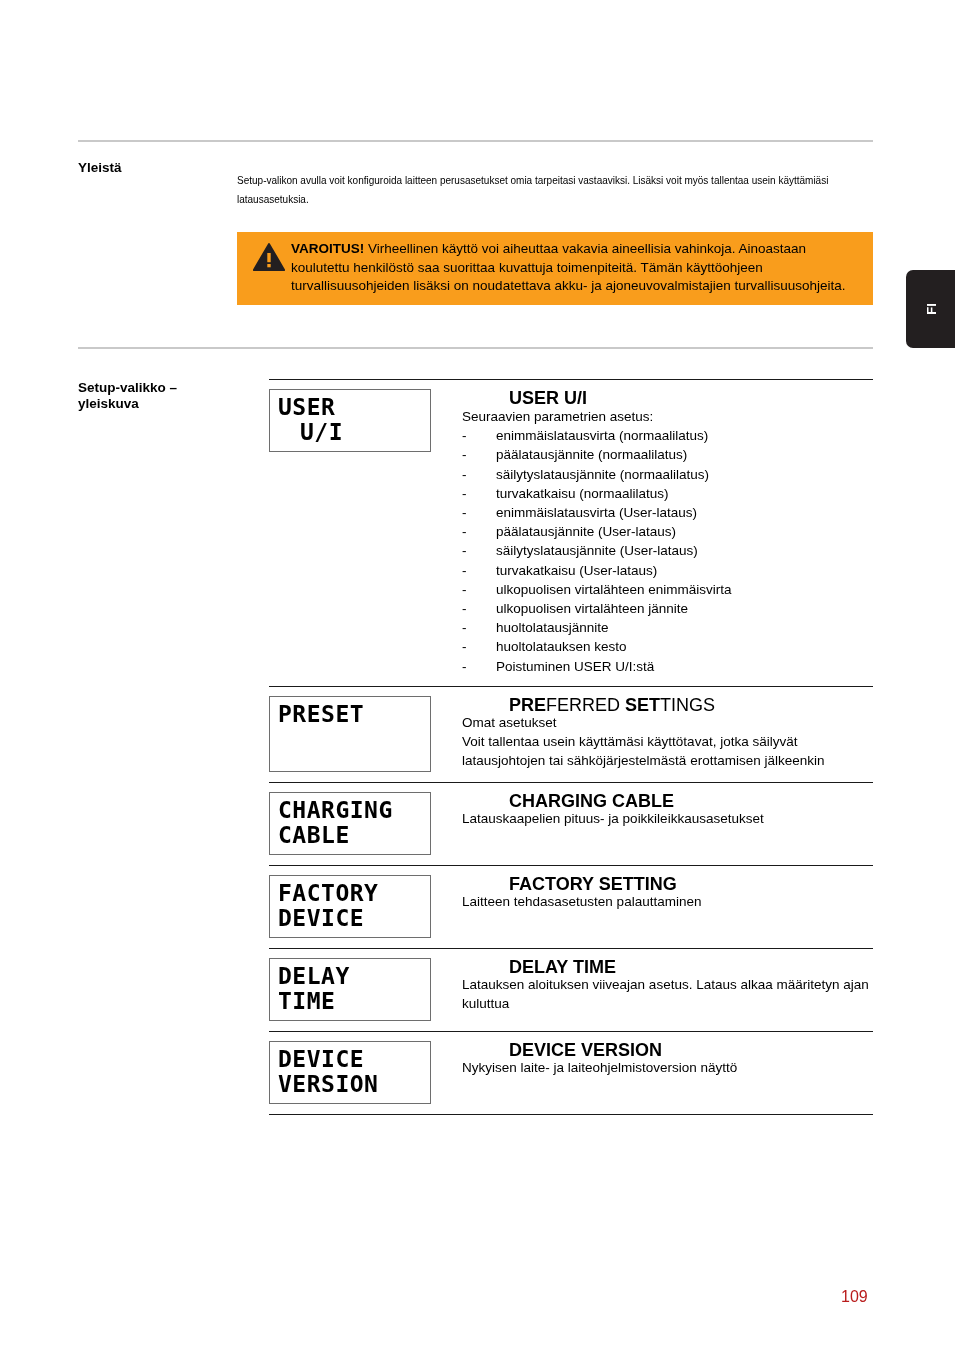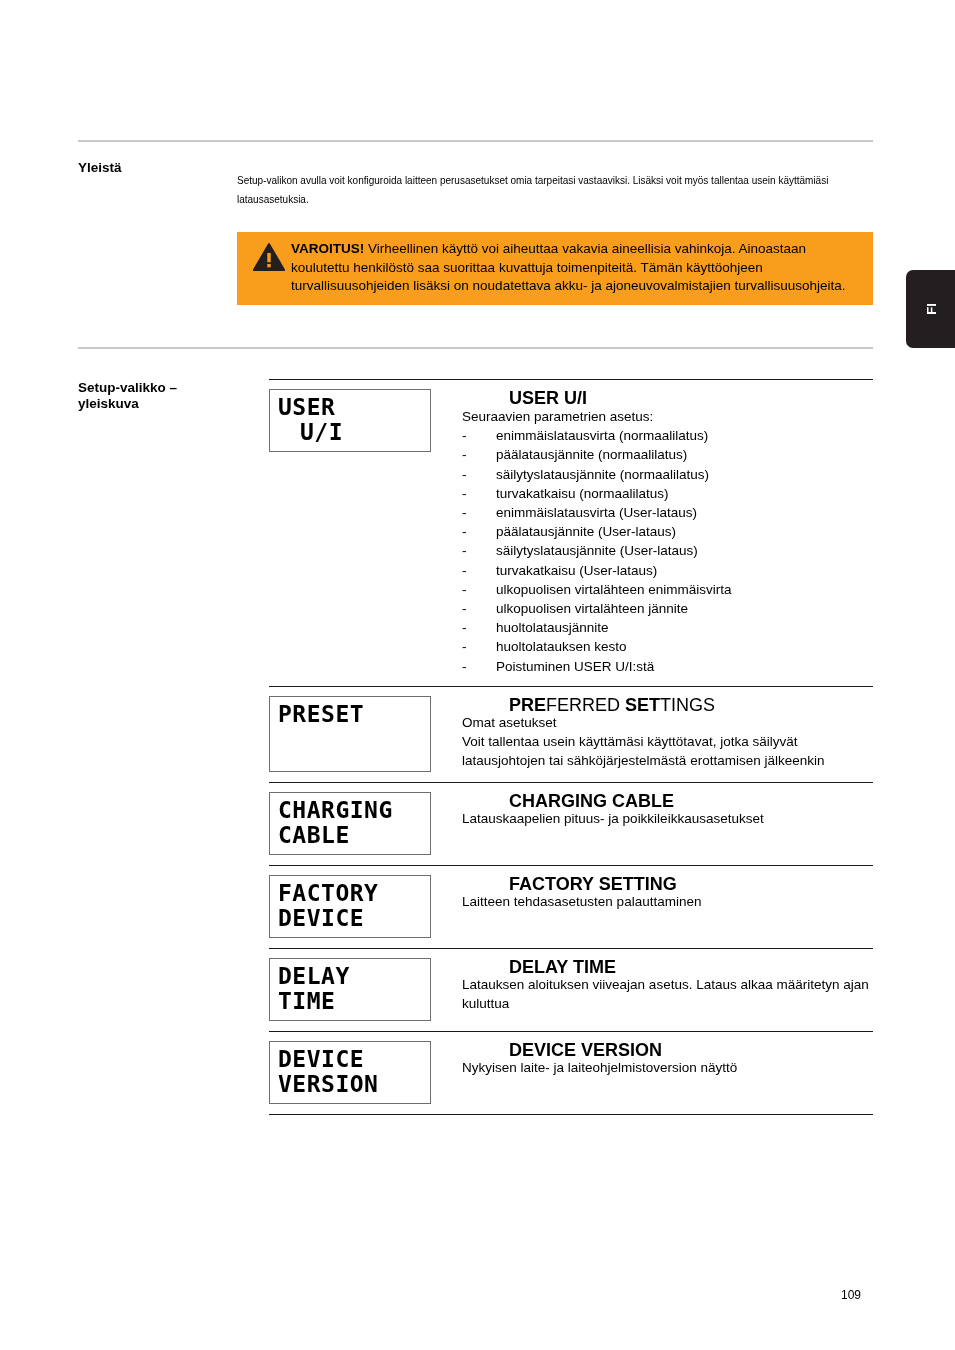--- a/index.html
+++ b/index.html
@@ -186,22 +186,22 @@
   }
   .lcd .ln { display: block; white-space: pre; }
   .lcd.one-line { padding-bottom: 44px; }
   .lcd .ln.indent { padding-left: 22px; }
 
   
   .page-number {
     position: absolute;
     left: 841px;
     top: 1288px;
-    font-size: 12px;
-    color: #000000;
+    font-size: 16px;
+    color: #b91c1c;
   }
 </style>
 </head>
 <body>
 
 <div class="page">
 
 
   <div class="rule-light" id="rule-top"></div>
 

